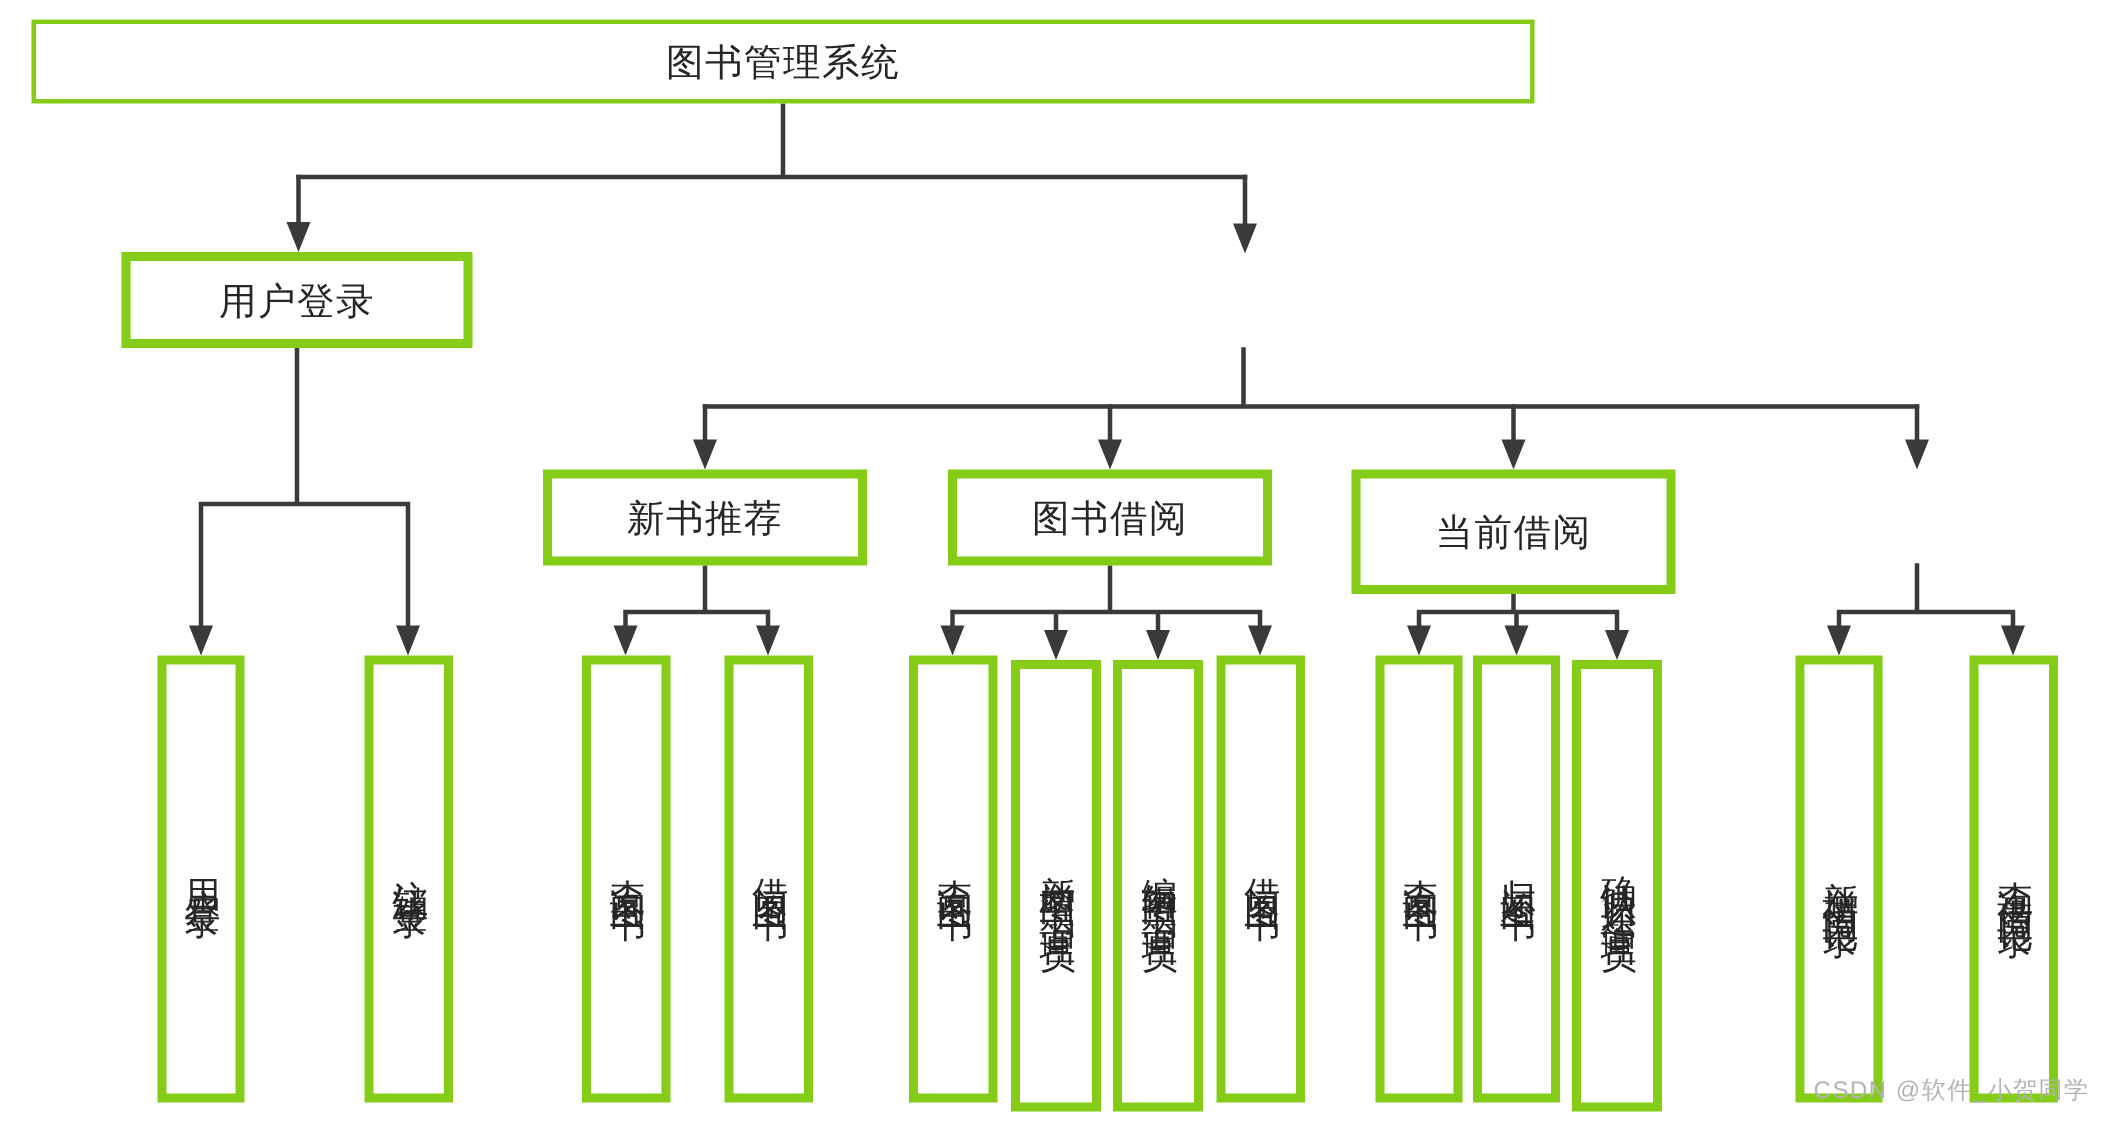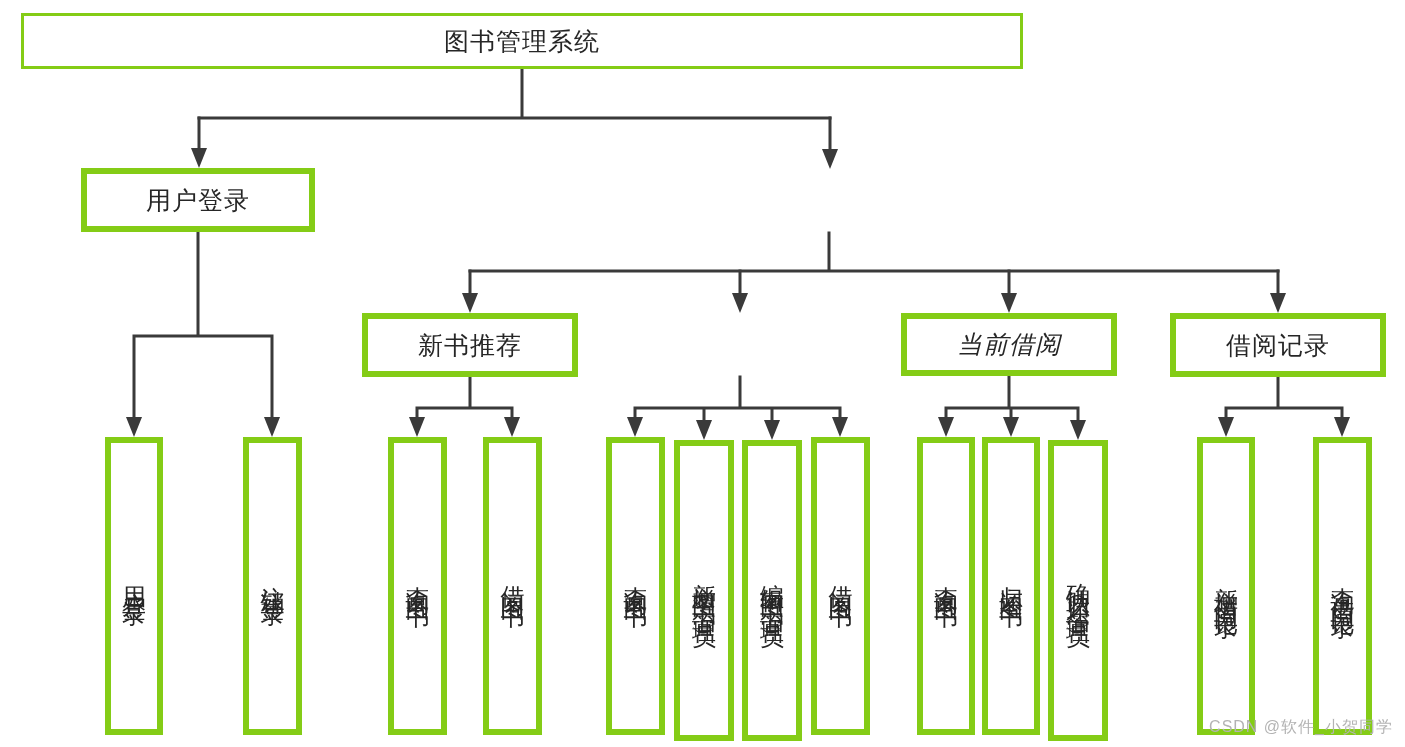--- a/index.html
+++ b/index.html
@@ -40,21 +40,21 @@
   }
   .vbox.short { padding-bottom: 14px; }
 
   
   .n-root   { left: 21px;  top: 13px;  width: 1002px; height: 56px; }
   .n-login  { left: 81px;  top: 168px; width: 234px;  height: 64px; }
   .n-mgmt   { left: 712px; top: 169px; width: 234px;  height: 64px; }
 
   .n-rec    { left: 362px;  top: 313px; width: 216px; height: 64px; }
   .n-bor    { left: 632px;  top: 313px; width: 216px; height: 64px; }
-  .n-cur    { left: 901px;  top: 313px; width: 216px; height: 63px; font-style: italic; }
+  .n-cur    { left: 901px;  top: 313px; width: 216px; height: 83px; }
   .n-log    { left: 1170px; top: 313px; width: 216px; height: 64px; }
 
   .l-user   { left: 105px;  top: 437px; width: 58px; height: 298px; }
   .l-logout { left: 243px;  top: 437px; width: 59px; height: 298px; }
 
   .l-rec-q  { left: 388px;  top: 437px; width: 59px; height: 298px; }
   .l-rec-b  { left: 483px;  top: 437px; width: 59px; height: 298px; }
 
   .l-bor-q  { left: 606px;  top: 437px; width: 59px; height: 298px; }
   .l-bor-a  { left: 674px;  top: 440px; width: 60px; height: 301px; }
@@ -126,25 +126,25 @@
     <span>图书管理系统</span>
   </div>
 
   <div class="node n-login">
     <span>用户登录</span>
   </div>
 
   <div class="node n-rec">
     <span>新书推荐</span>
   </div>
+  <div class="node n-bor">
+    <span>图书借阅</span>
+  </div>
   <div class="node n-cur">
     <span>当前借阅</span>
-  </div>
-  <div class="node n-log">
-    <span>借阅记录</span>
   </div>
 
   <div class="node vbox short l-user">
     <span class="vtext">用户登录</span>
   </div>
   <div class="node vbox short l-logout">
     <span class="vtext">注销登录</span>
   </div>
 
   <div class="node vbox short l-rec-q">

